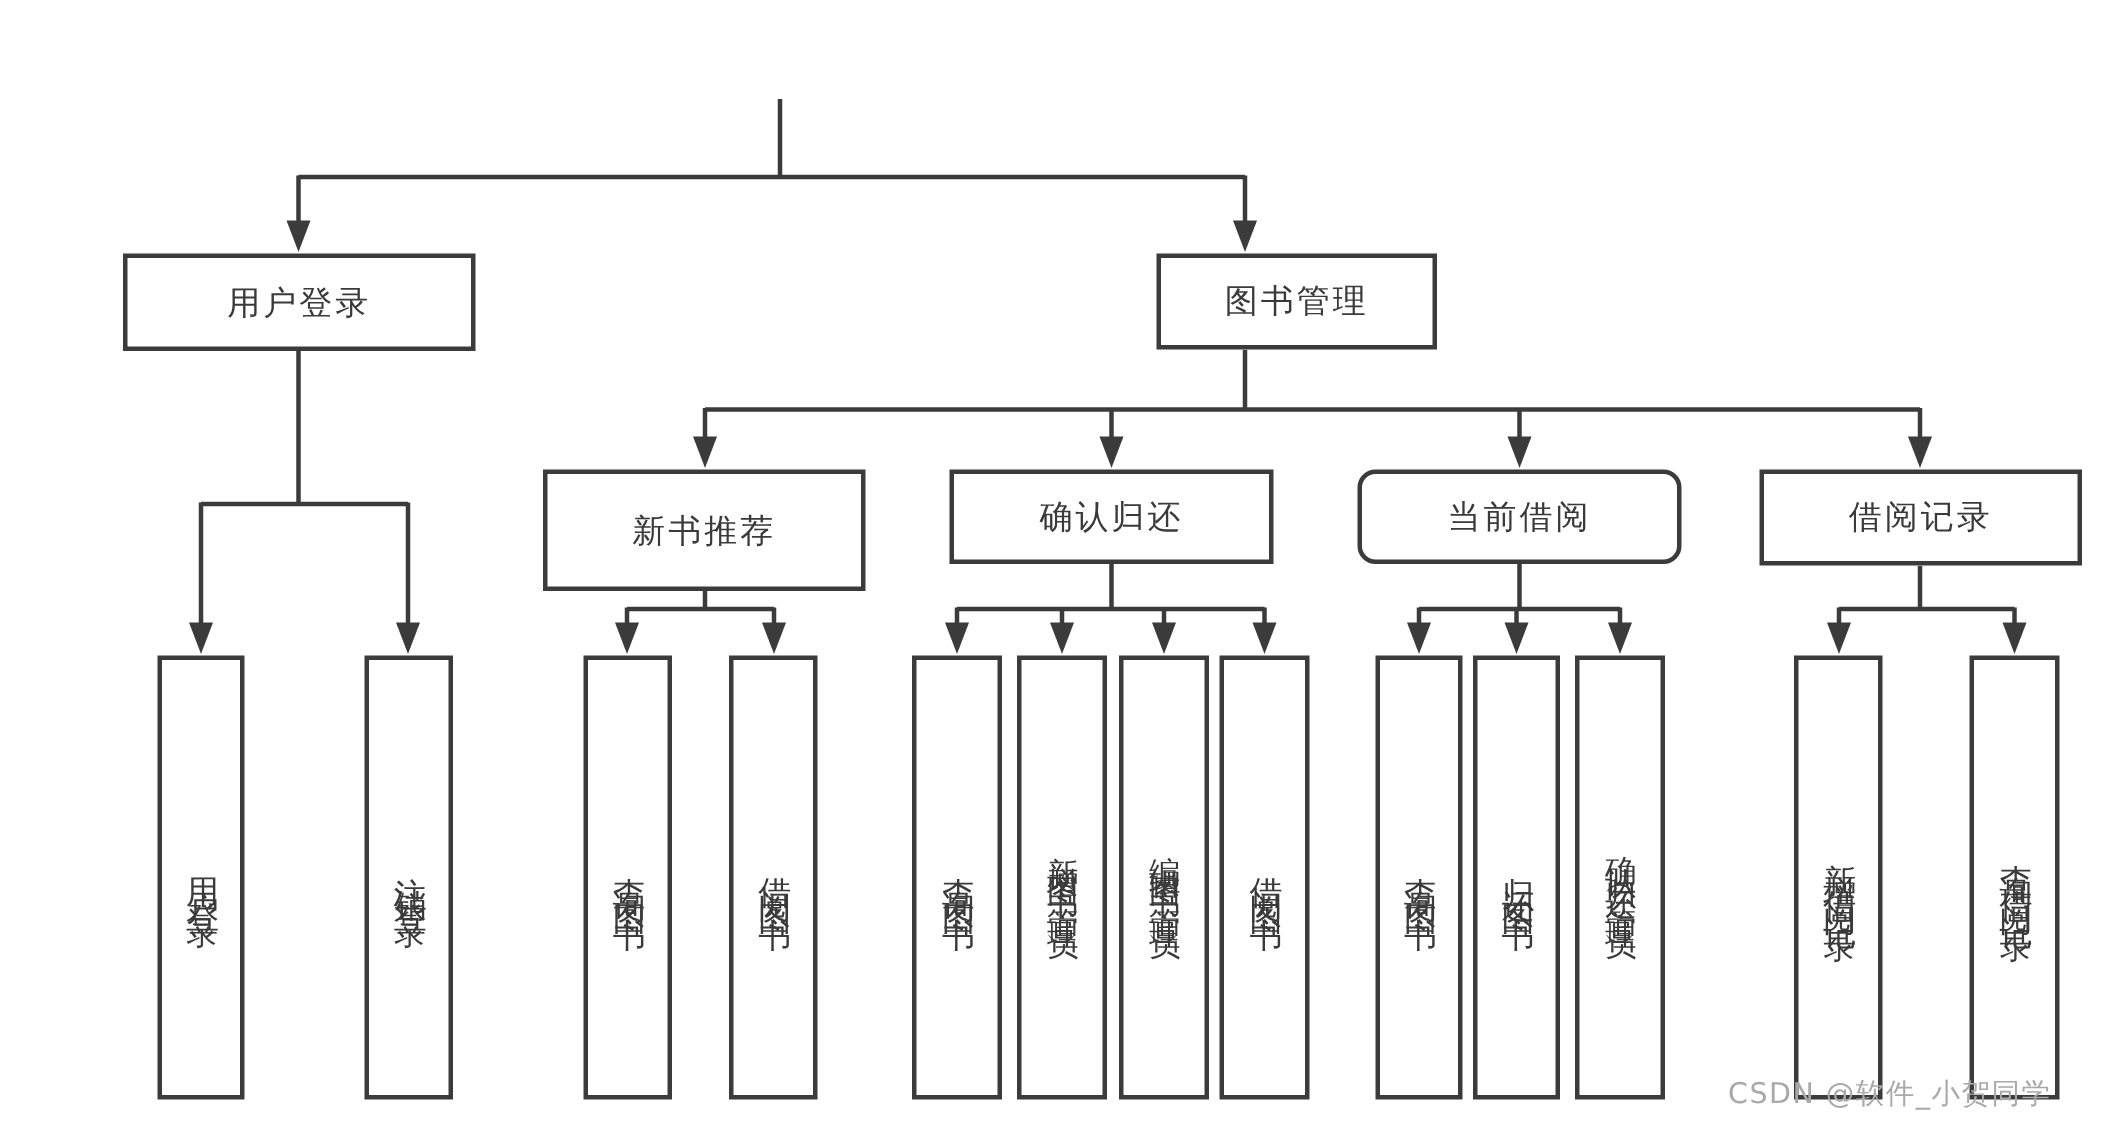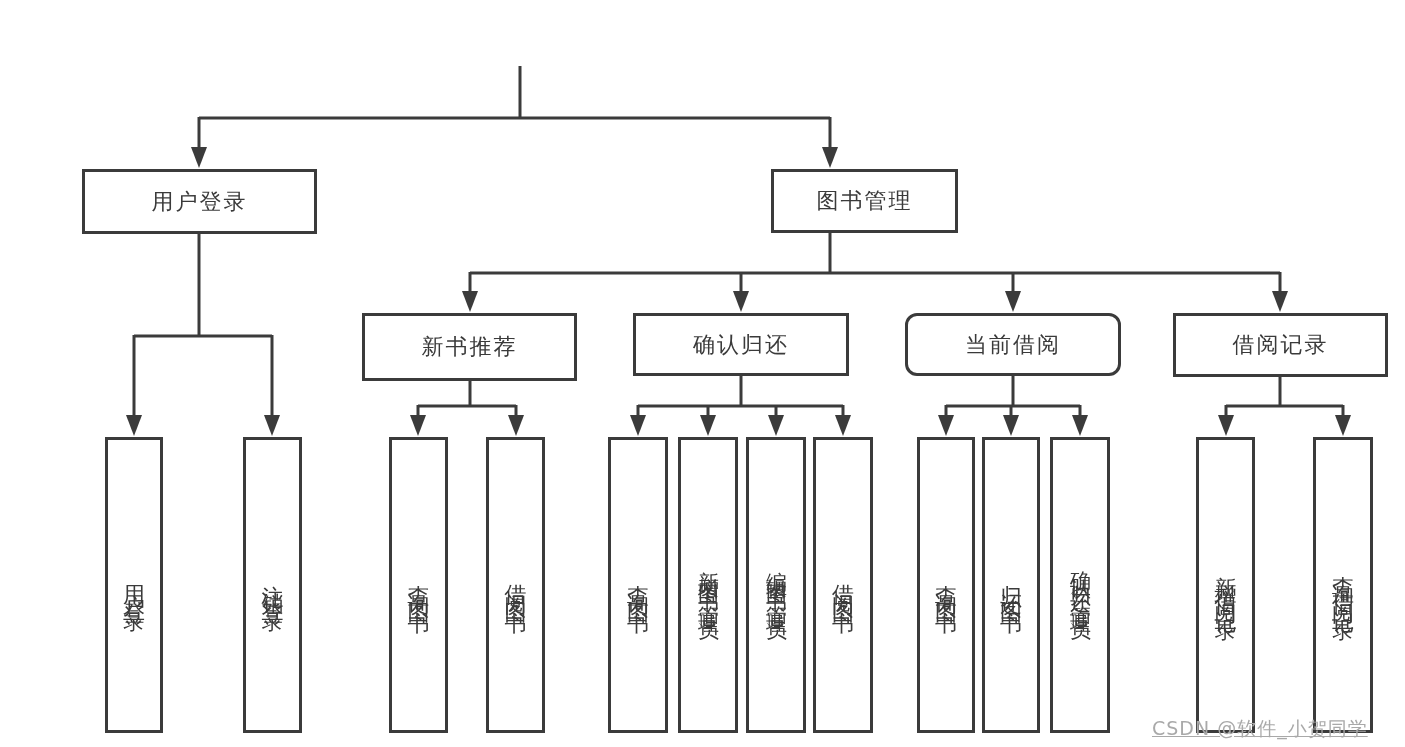--- a/index.html
+++ b/index.html
@@ -32,21 +32,21 @@
     text-orientation:mixed;
     font-size:22px;
     letter-spacing:9px;
     color:var(--text);
     line-height:1;
   }
   .leaf.long .vtext{letter-spacing:7px;font-size:21px;}
   .watermark{
     position:absolute;left:1152px;top:716px;
     font-size:19px;color:var(--wm);letter-spacing:1px;
-    white-space:nowrap;z-index:5;text-decoration:underline;
+    white-space:nowrap;z-index:5;
   }
 </style>
 </head>
 <body>
 
 <div class="canvas">
 
   <svg class="connectors" viewBox="0 0 1405 747" xmlns="http://www.w3.org/2000/svg" aria-hidden="true">
     <g stroke="#3b3b3b" stroke-width="3" fill="none">
 
@@ -114,21 +114,21 @@
   </svg>
 
 
   <div class="node" style="left:82px;top:169px;width:235px;height:65px;">
     <span>用户登录</span>
   </div>
   <div class="node" style="left:739px;top:169px;width:187px;height:64px;margin-left:32px;">
     <span>图书管理</span>
   </div>
 
-  <div class="node" style="left:362px;top:313px;width:215px;height:68px;">
+  <div class="node" style="left:362px;top:313px;width:215px;height:81px;">
     <span>新书推荐</span>
   </div>
   <div class="node" style="left:633px;top:313px;width:216px;height:63px;">
     <span>确认归还</span>
   </div>
   <div class="node" style="left:905px;top:313px;width:216px;height:63px;border-radius:12px;">
     <span>当前借阅</span>
   </div>
   <div class="node" style="left:1173px;top:313px;width:215px;height:64px;">
     <span>借阅记录</span>

